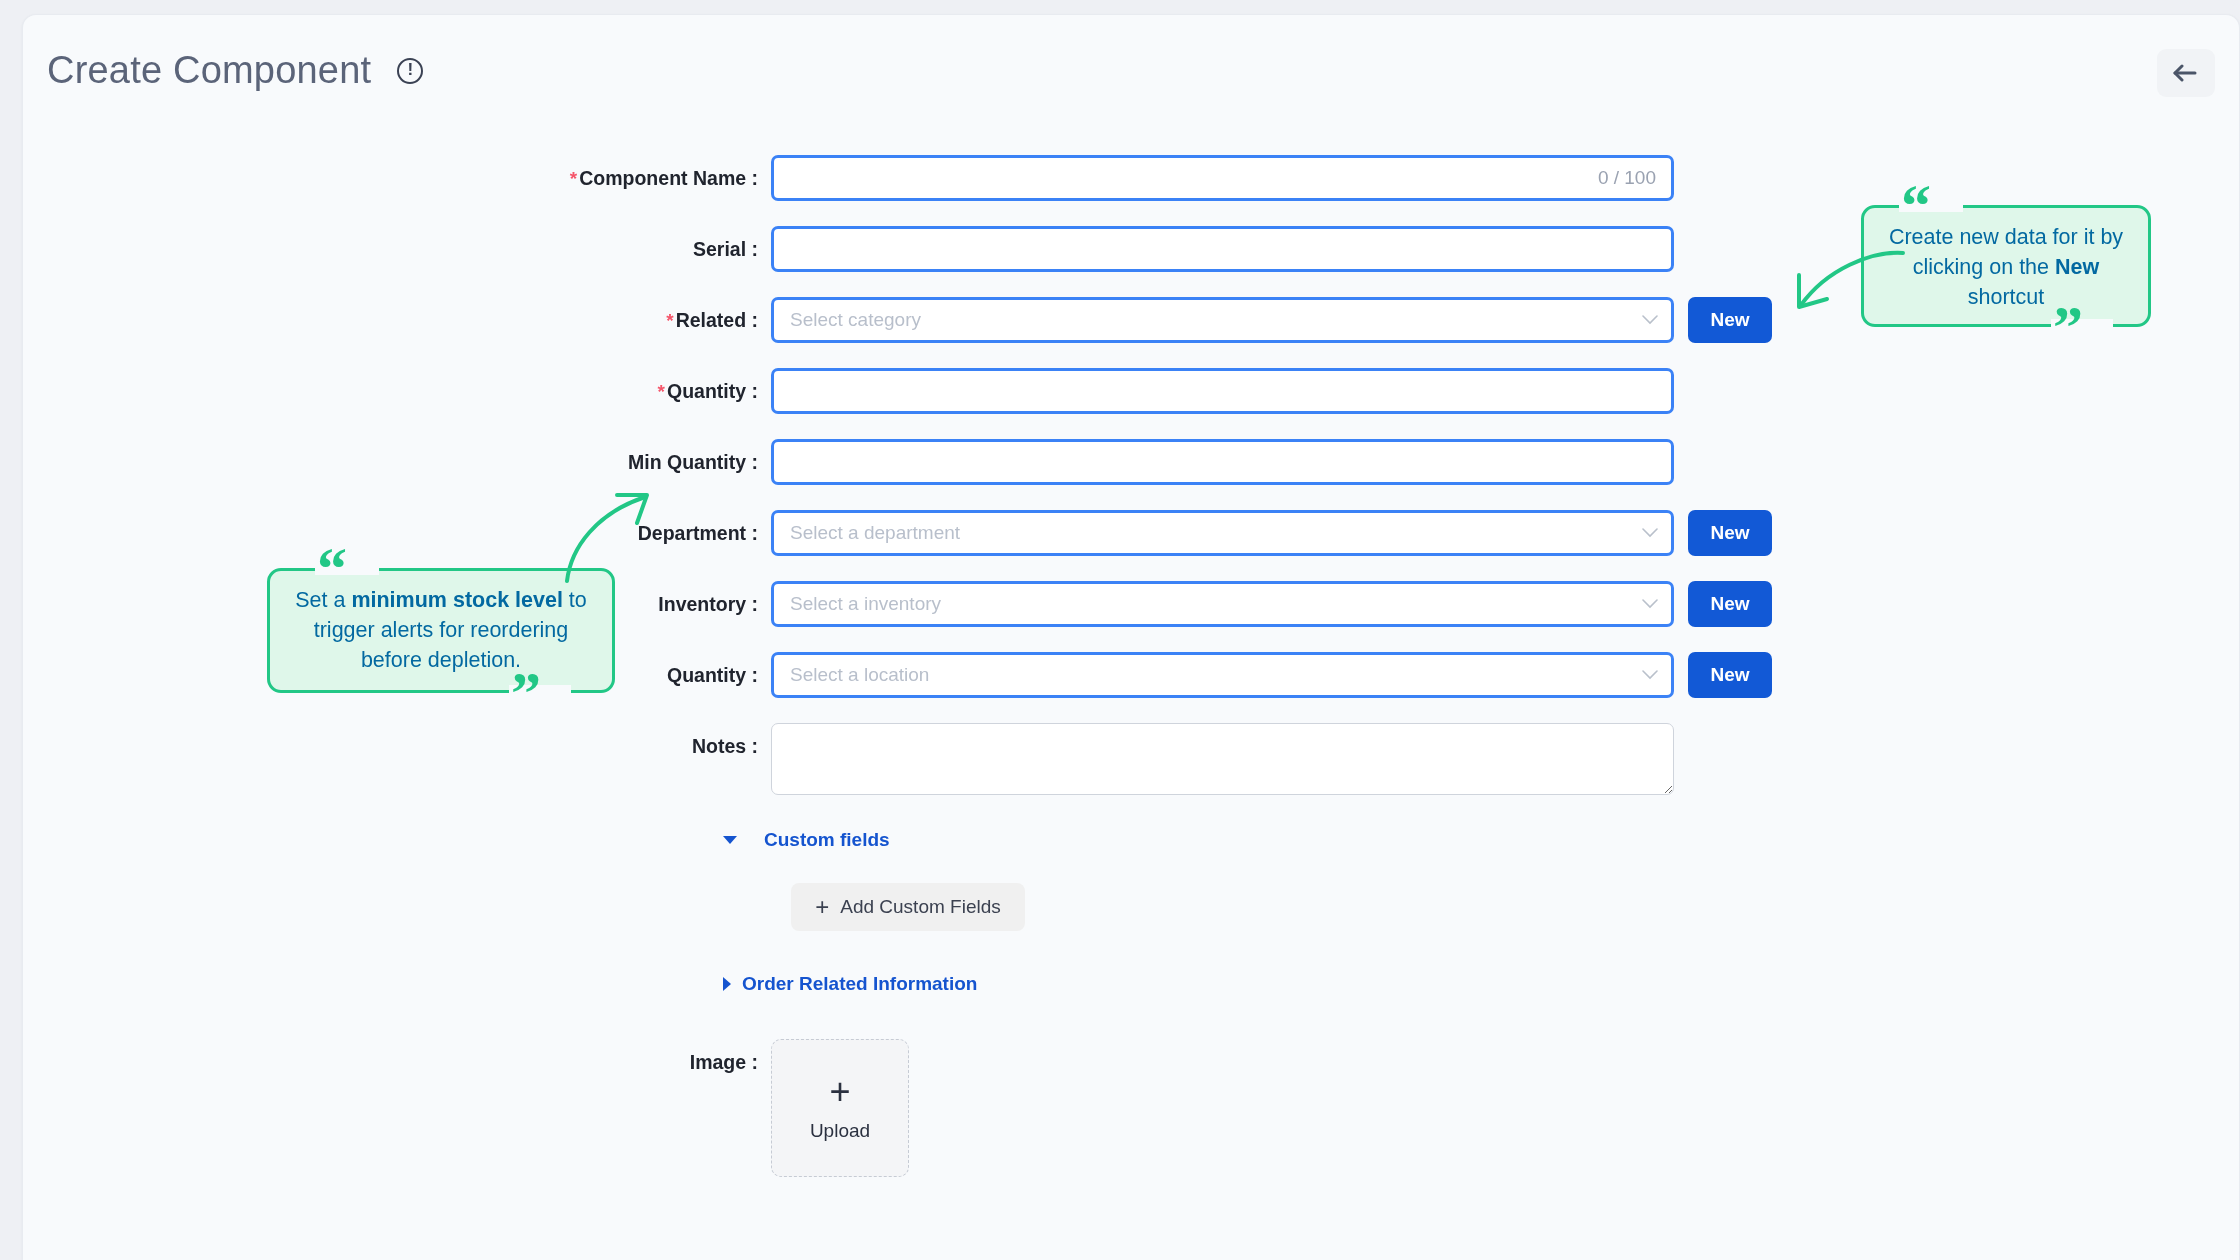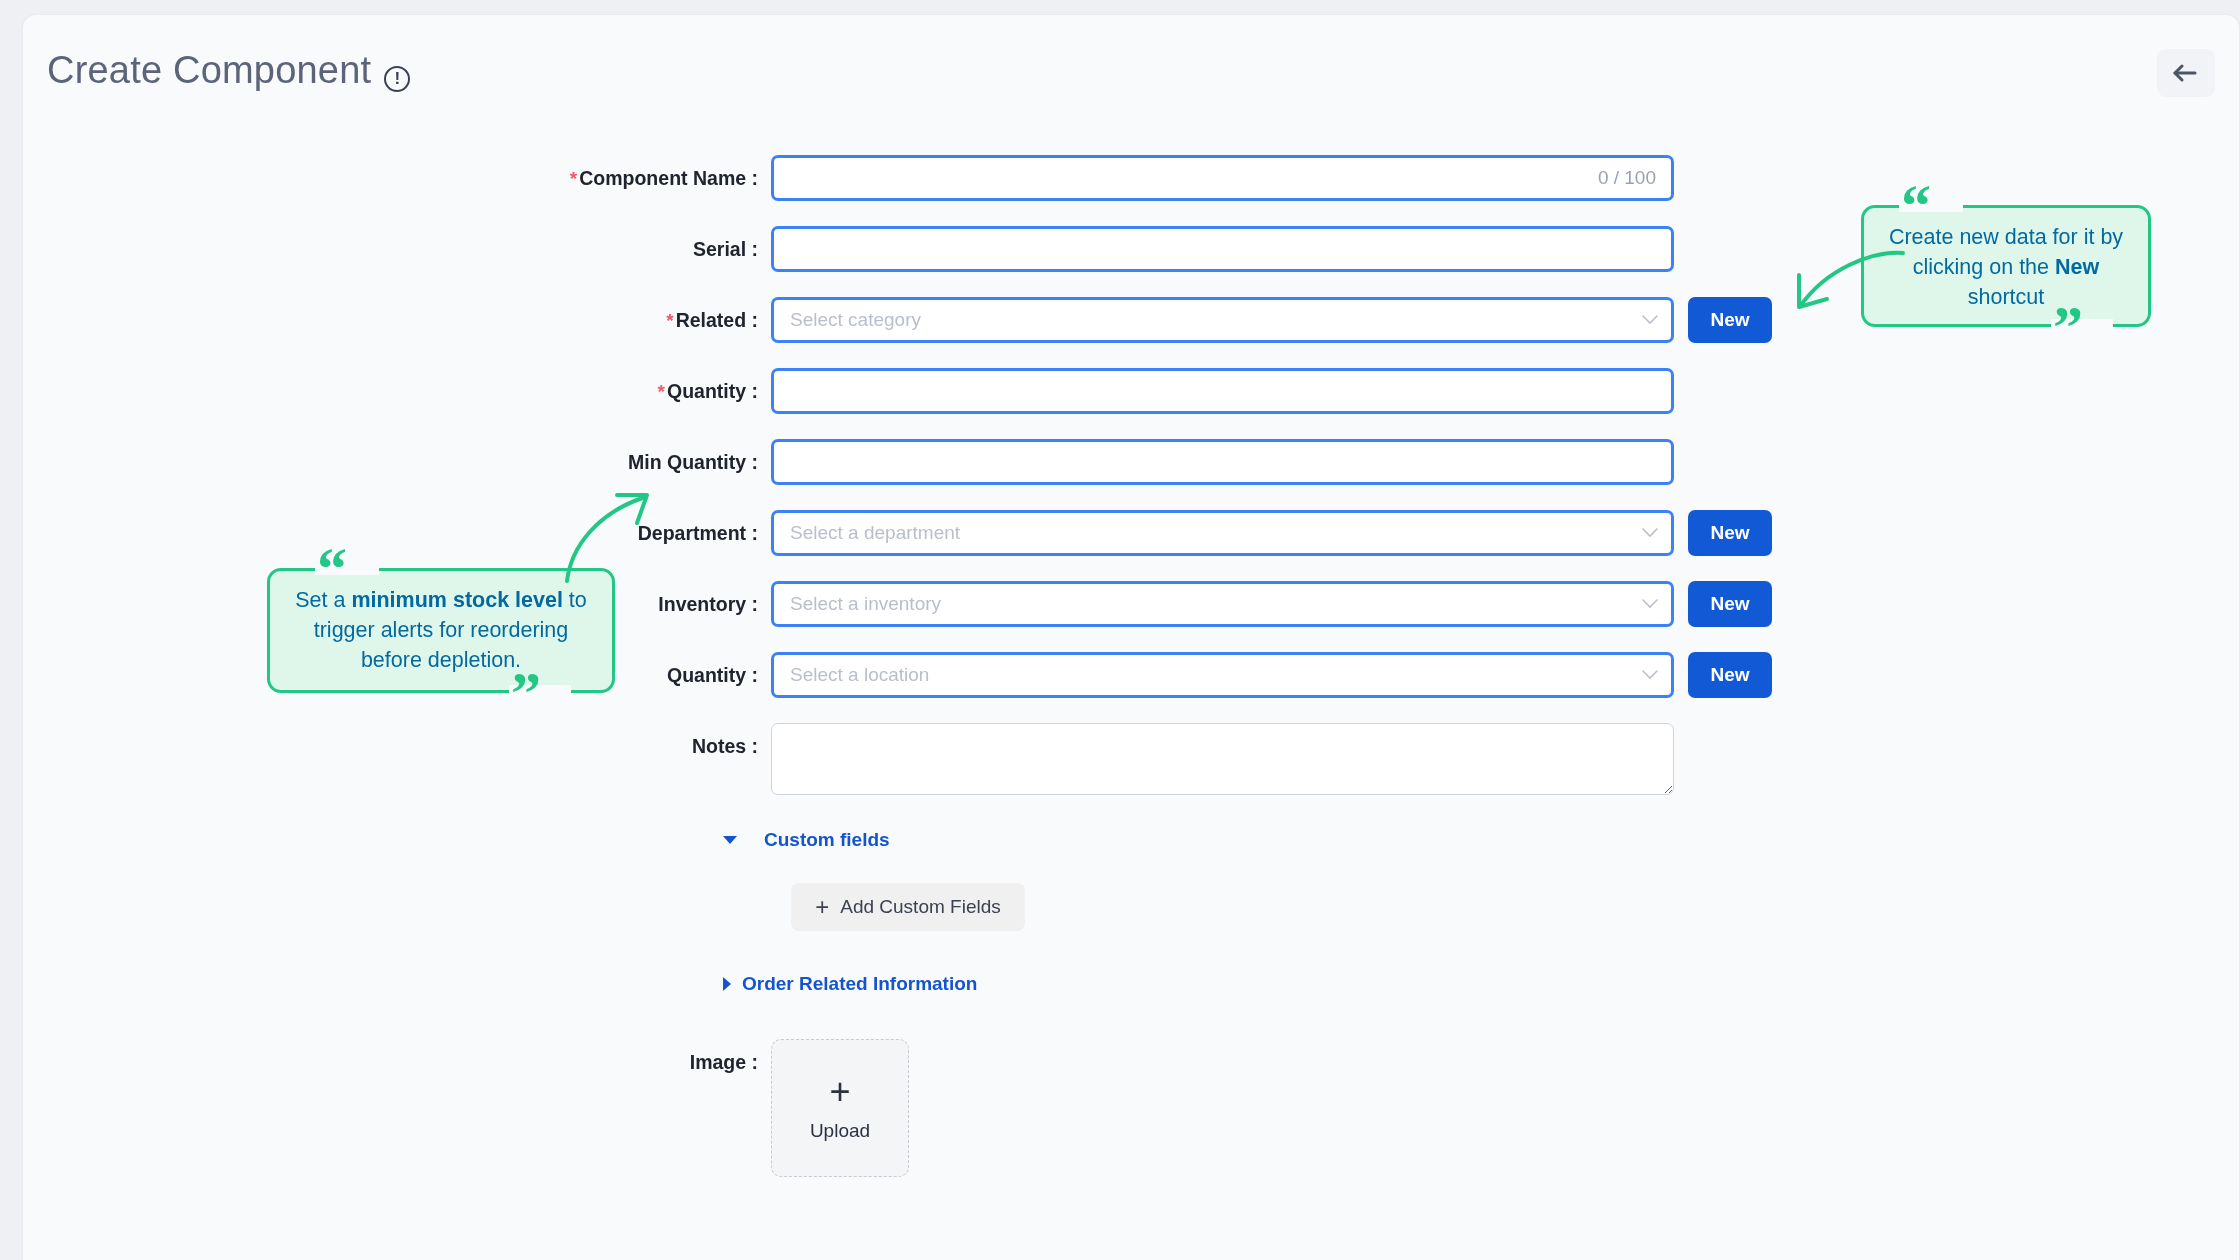--- a/index.html
+++ b/index.html
@@ -34,22 +34,22 @@
     box-shadow: 0 1px 3px rgba(20,30,60,.05);
     overflow: hidden;
   }
 
   
   .page-header {
     position: absolute;
     left: 24px;
     top: 34px;
     display: flex;
-    align-items: flex-end;
-    gap: 13px;
+    align-items: center;
+    gap: 26px;
   }
   .page-title {
     font-size: 38px;
     font-weight: 400;
     letter-spacing: .2px;
     color: #5b6479;
     white-space: nowrap;
   }
   .info-circle {
     width: 26px; height: 26px;

